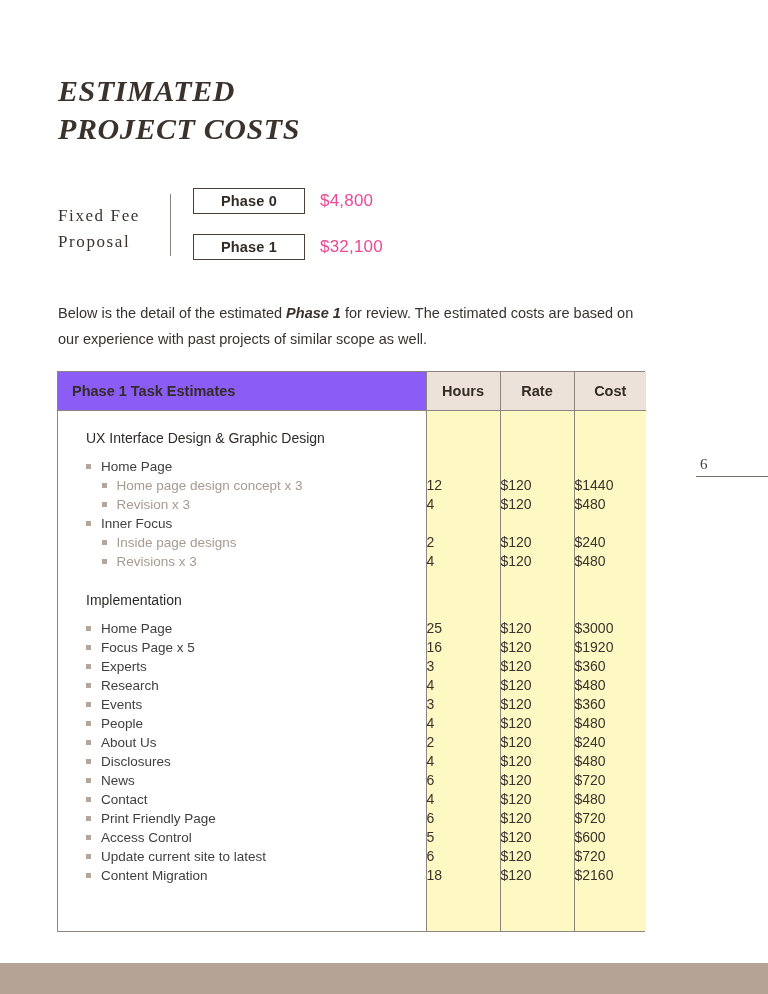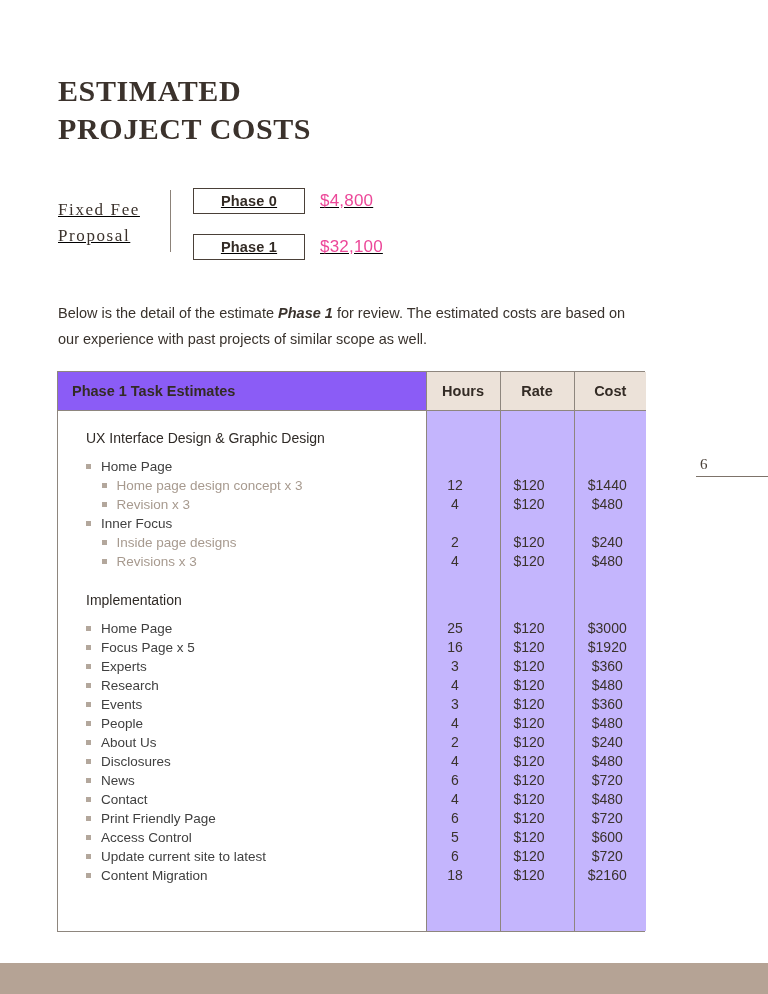--- a/index.html
+++ b/index.html
@@ -30,30 +30,30 @@
     width: 420px;
   }
   .title-line {
     font-family: "Liberation Serif", serif;
     font-weight: bold;
     font-size: 30px;
     letter-spacing: 0.6px;
     color: #3b322c;
     line-height: 38px;
     white-space: nowrap;
+    font-style: italic;
   }
 
   
   .fee-block {
     position: absolute;
     left: 58px;
     top: 188px;
     display: flex;
-    align-items: flex-start;
-    text-decoration: underline;
+    align-items: center;
   }
   .fee-label {
     font-family: "Liberation Serif", serif;
     font-size: 17px;
     letter-spacing: 1.6px;
     color: #3b322c;
     line-height: 26px;
     padding-top: 9px;
     width: 112px;
   }
@@ -172,23 +172,23 @@
   tbody td {
     vertical-align: top;
     padding: 0;
     font-size: 13.5px;
   }
   td.col-task {
     padding: 0;
     background: #ffffff;
   }
   td.col-num {
-    background: #c4b5fd;
+    background: #fef9c3;
     border-left: 1px solid #8e867e;
-    text-align: center;
+    text-align: left;
     padding-right: 16px;
     color: #3a322c;
     font-size: 14px;
   }
   td.col-cost {
     padding-right: 6px;
     margin-top: 20px;
   }
 
   
@@ -264,21 +264,21 @@
         <div class="phase-box">Phase 0</div>
         <div class="fee-amount">$4,800</div>
       </div>
       <div class="fee-row">
         <div class="phase-box">Phase 1</div>
         <div class="fee-amount">$32,100</div>
       </div>
     </div>
   </div>
 
-  <div class="intro"><span>Below is the detail of the estimate </span><b>Phase 1</b><span> for review. The estimated costs are based on our experience with past projects of similar scope as well.</span></div>
+  <div class="intro"><span>Below is the detail of the estimated </span><b>Phase 1</b><span> for review. The estimated costs are based on our experience with past projects of similar scope as well.</span></div>
 
   <div class="page-number-wrap">
     <div class="page-number">6</div>
     <div class="page-number-rule"></div>
   </div>
 
   <div class="table-wrap">
     <table class="cost-table">
       <colgroup>
         <col class="c-task">

